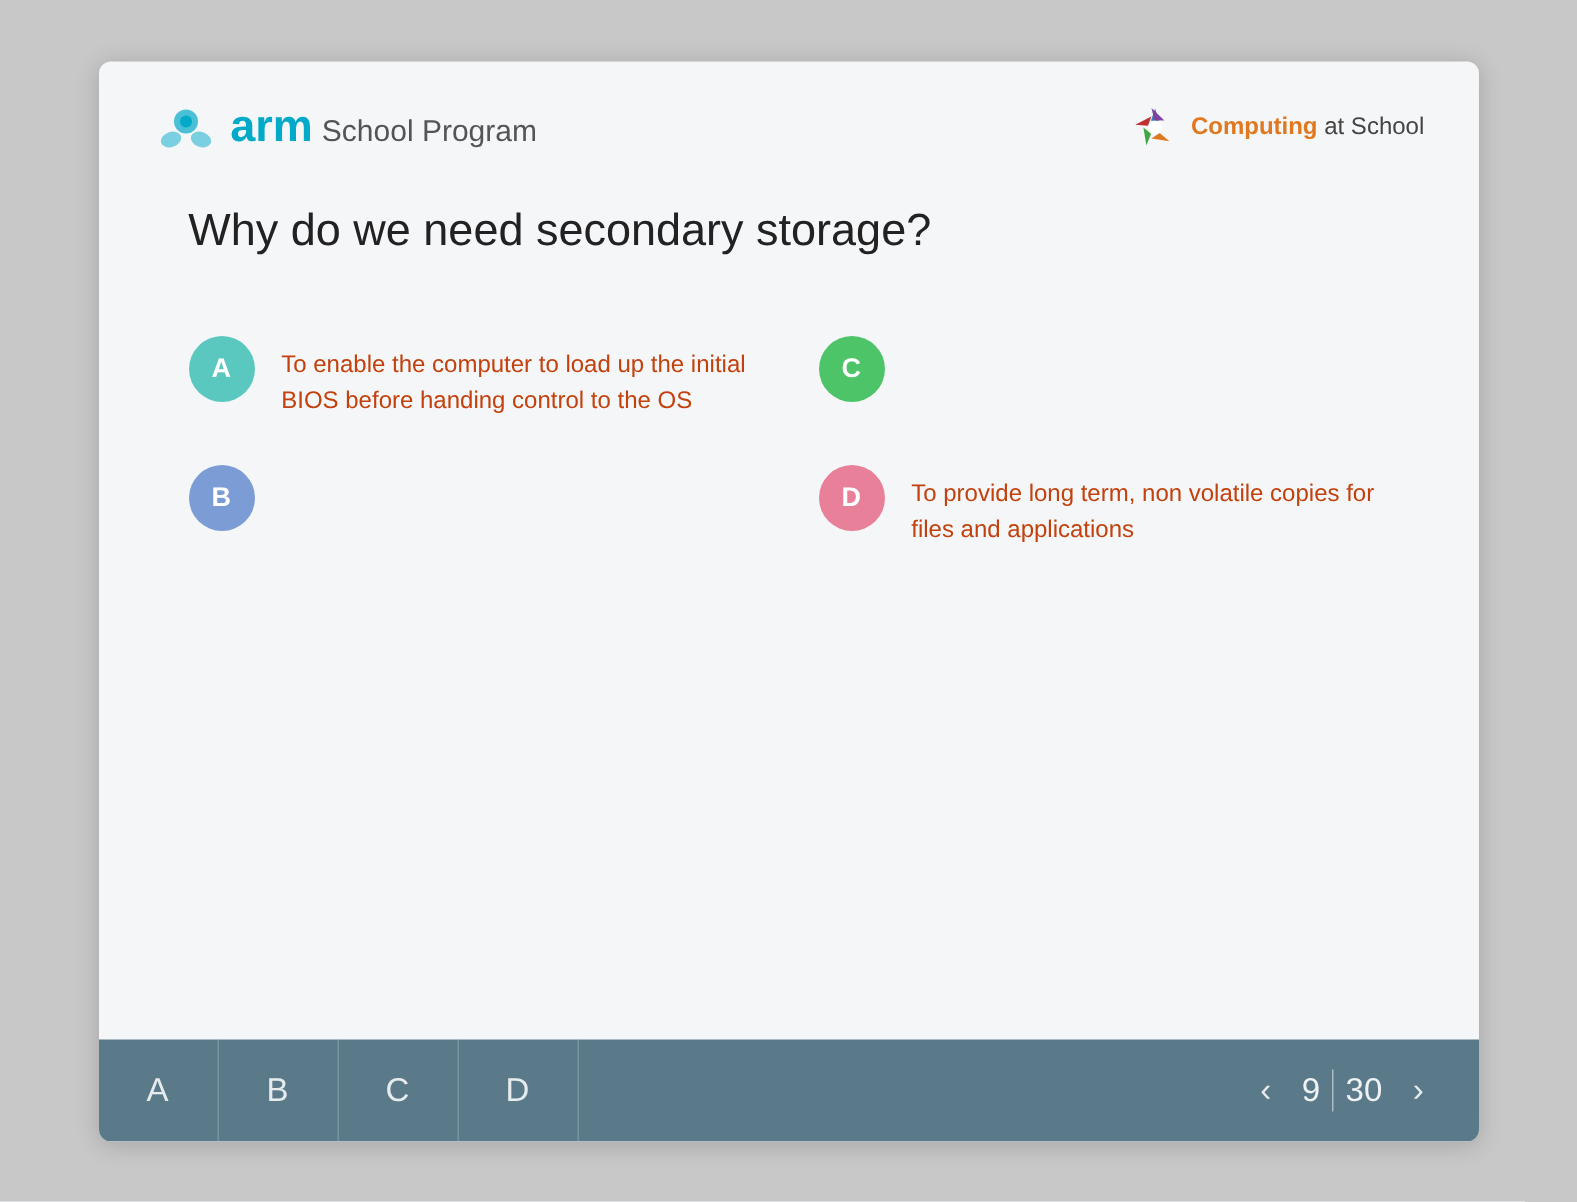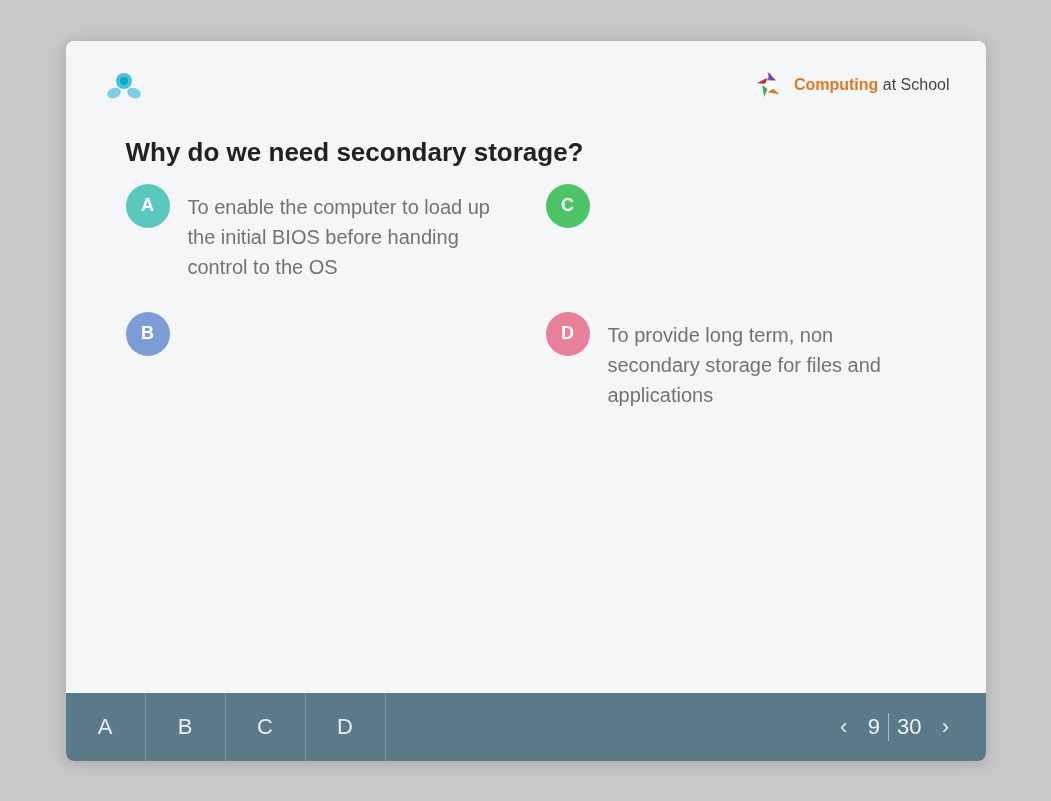--- a/index.html
+++ b/index.html
@@ -81,24 +81,24 @@
       color: #e07820;
     }
 
     
     .content {
       flex: 1;
       padding: 20px 60px 10px 60px;
     }
 
     .question {
-      font-size: 26px;
-      font-weight: 700;
+      font-size: 30px;
+      font-weight: 400;
       color: #222;
-      margin-bottom: 16px;
+      margin-bottom: 53px;
     }
 
     .options-grid {
       display: grid;
       grid-template-columns: 1fr 1fr;
       grid-template-rows: auto auto;
       gap: 30px 40px;
     }
 
     .option {
@@ -119,22 +119,22 @@
       color: white;
       flex-shrink: 0;
     }
 
     .badge-a { background: #5bc8c0; }
     .badge-b { background: #7b9cd4; }
     .badge-c { background: #4dc468; }
     .badge-d { background: #e8809a; }
 
     .option-text {
-      font-size: 20px;
-      color: #737373;
+      font-size: 16px;
+      color: #c2410c;
       line-height: 1.5;
       padding-top: 8px;
     }
 
     
     .footer {
       background: #5a7a8a;
       height: 68px;
       display: flex;
       align-items: center;
@@ -214,20 +214,24 @@
 
   <div class="header">
     <div class="arm-logo">
 
       <svg class="arm-logo-icon" viewBox="0 0 44 44">
         <circle cx="22" cy="18" r="8" fill="#00aac8" opacity="0.7"></circle>
         <ellipse cx="12" cy="30" rx="7" ry="5" fill="#00aac8" opacity="0.5" transform="rotate(-20 12 30)"></ellipse>
         <ellipse cx="32" cy="30" rx="7" ry="5" fill="#00aac8" opacity="0.5" transform="rotate(20 32 30)"></ellipse>
         <circle cx="22" cy="18" r="4" fill="#00aac8"></circle>
       </svg>
+      <div class="arm-logo-text">
+        <span class="arm-bold">arm</span>
+        <span class="arm-subtitle">School Program</span>
+      </div>
     </div>
 
     <div class="cas-logo">
 
       <svg class="star-icon" viewBox="0 0 40 40">
 
         <g transform="translate(20,20)">
 
           <polygon points="0,-14 3,-5 -3,-5" fill="#3080c0"></polygon>
 
@@ -260,21 +264,21 @@
       <div class="option">
         <div class="option-badge badge-c">C</div>
       </div>
 
       <div class="option">
         <div class="option-badge badge-b">B</div>
       </div>
 
       <div class="option">
         <div class="option-badge badge-d">D</div>
-        <div class="option-text">To provide long term, non secondary storage for files and applications</div>
+        <div class="option-text">To provide long term, non volatile copies for files and applications</div>
       </div>
     </div>
   </div>
 
   <div class="footer">
     <div class="footer-answers">
       <div class="footer-answer-btn">A</div>
       <div class="footer-answer-btn">B</div>
       <div class="footer-answer-btn">C</div>
       <div class="footer-answer-btn">D</div>

